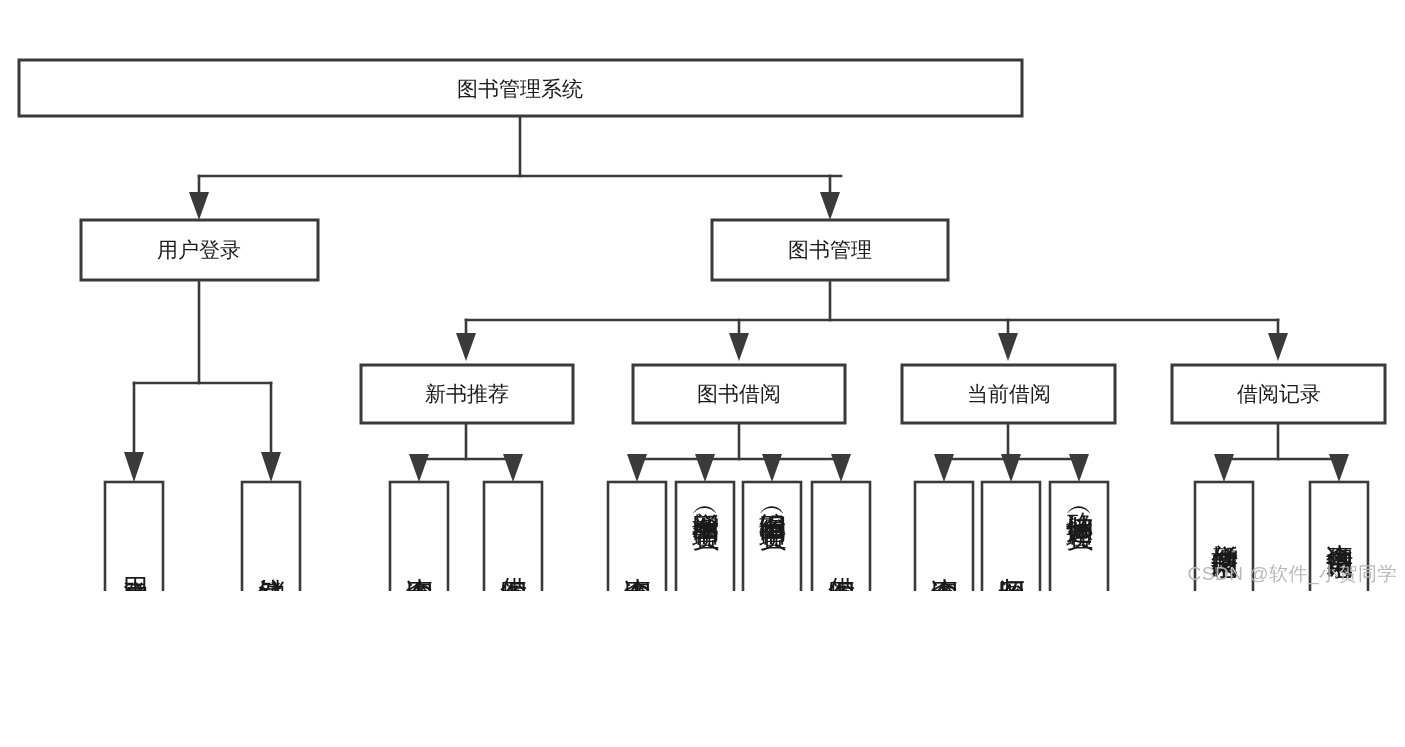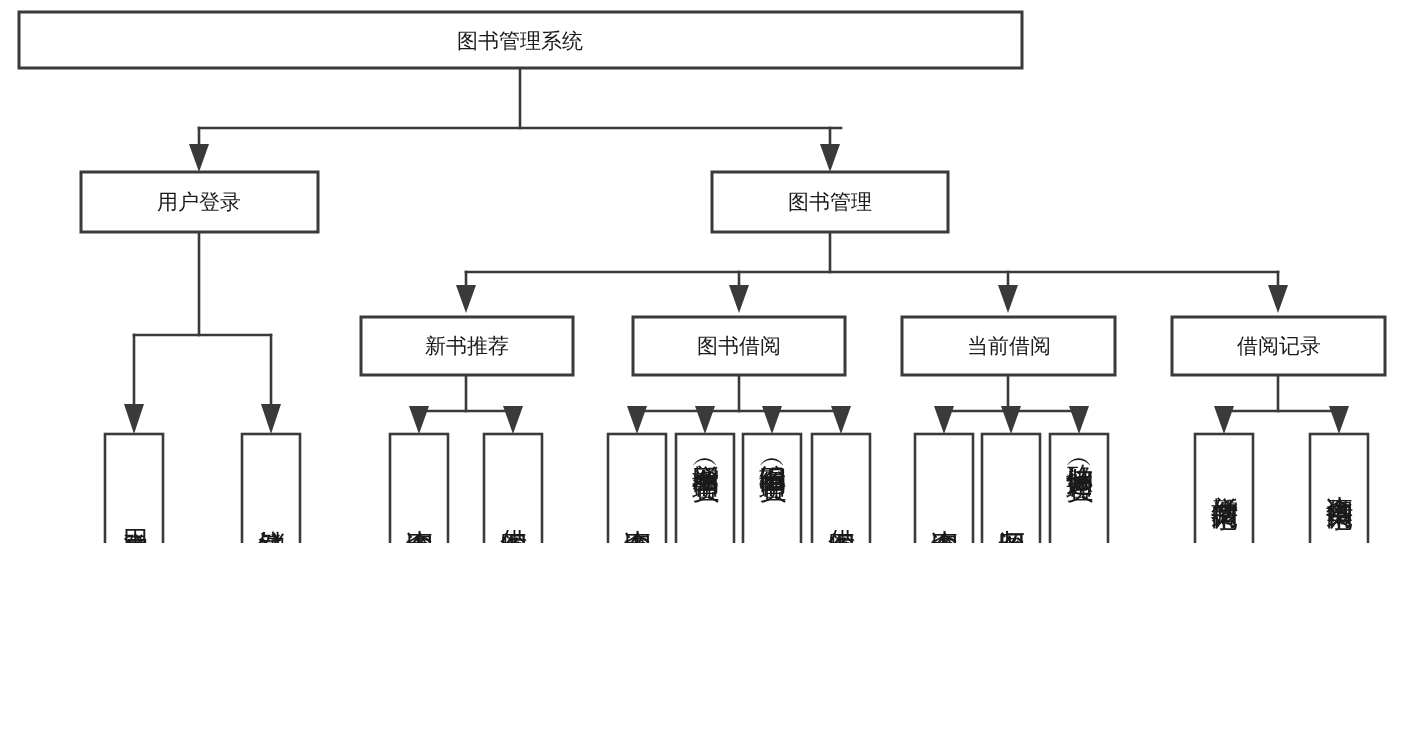--- a/index.html
+++ b/index.html
@@ -9,20 +9,21 @@
   }
   body {
     font-family: "Liberation Sans", "DejaVu Sans", sans-serif;
   }
   #diagram-root {
     position: relative;
     width: 1405px;
     height: 543px;
     background: #ffffff;
     overflow: hidden;
+    margin-top: 48px;
   }
   svg.canvas {
     position: absolute;
     left: 0;
     top: 0;
     width: 1405px;
     height: 747px;
     display: block;
   }
   .node-box {
@@ -248,14 +249,15 @@
     <span class="leaf-label" style="margin-top:8px;">确认归还（管理员）</span>
   </div>
 
   <div class="leaf-label-wrap" style="left:1195px; top:434px; width:58px; height:300px;">
     <span class="leaf-label" style="margin-top:40px;">新增借阅记录</span>
   </div>
   <div class="leaf-label-wrap" style="left:1310px; top:434px; width:58px; height:300px;">
     <span class="leaf-label" style="margin-top:40px;">查询借阅记录</span>
   </div>
 
+  <div class="watermark">CSDN @软件_小贺同学</div>
 
 </div>
 
 </body></html>

